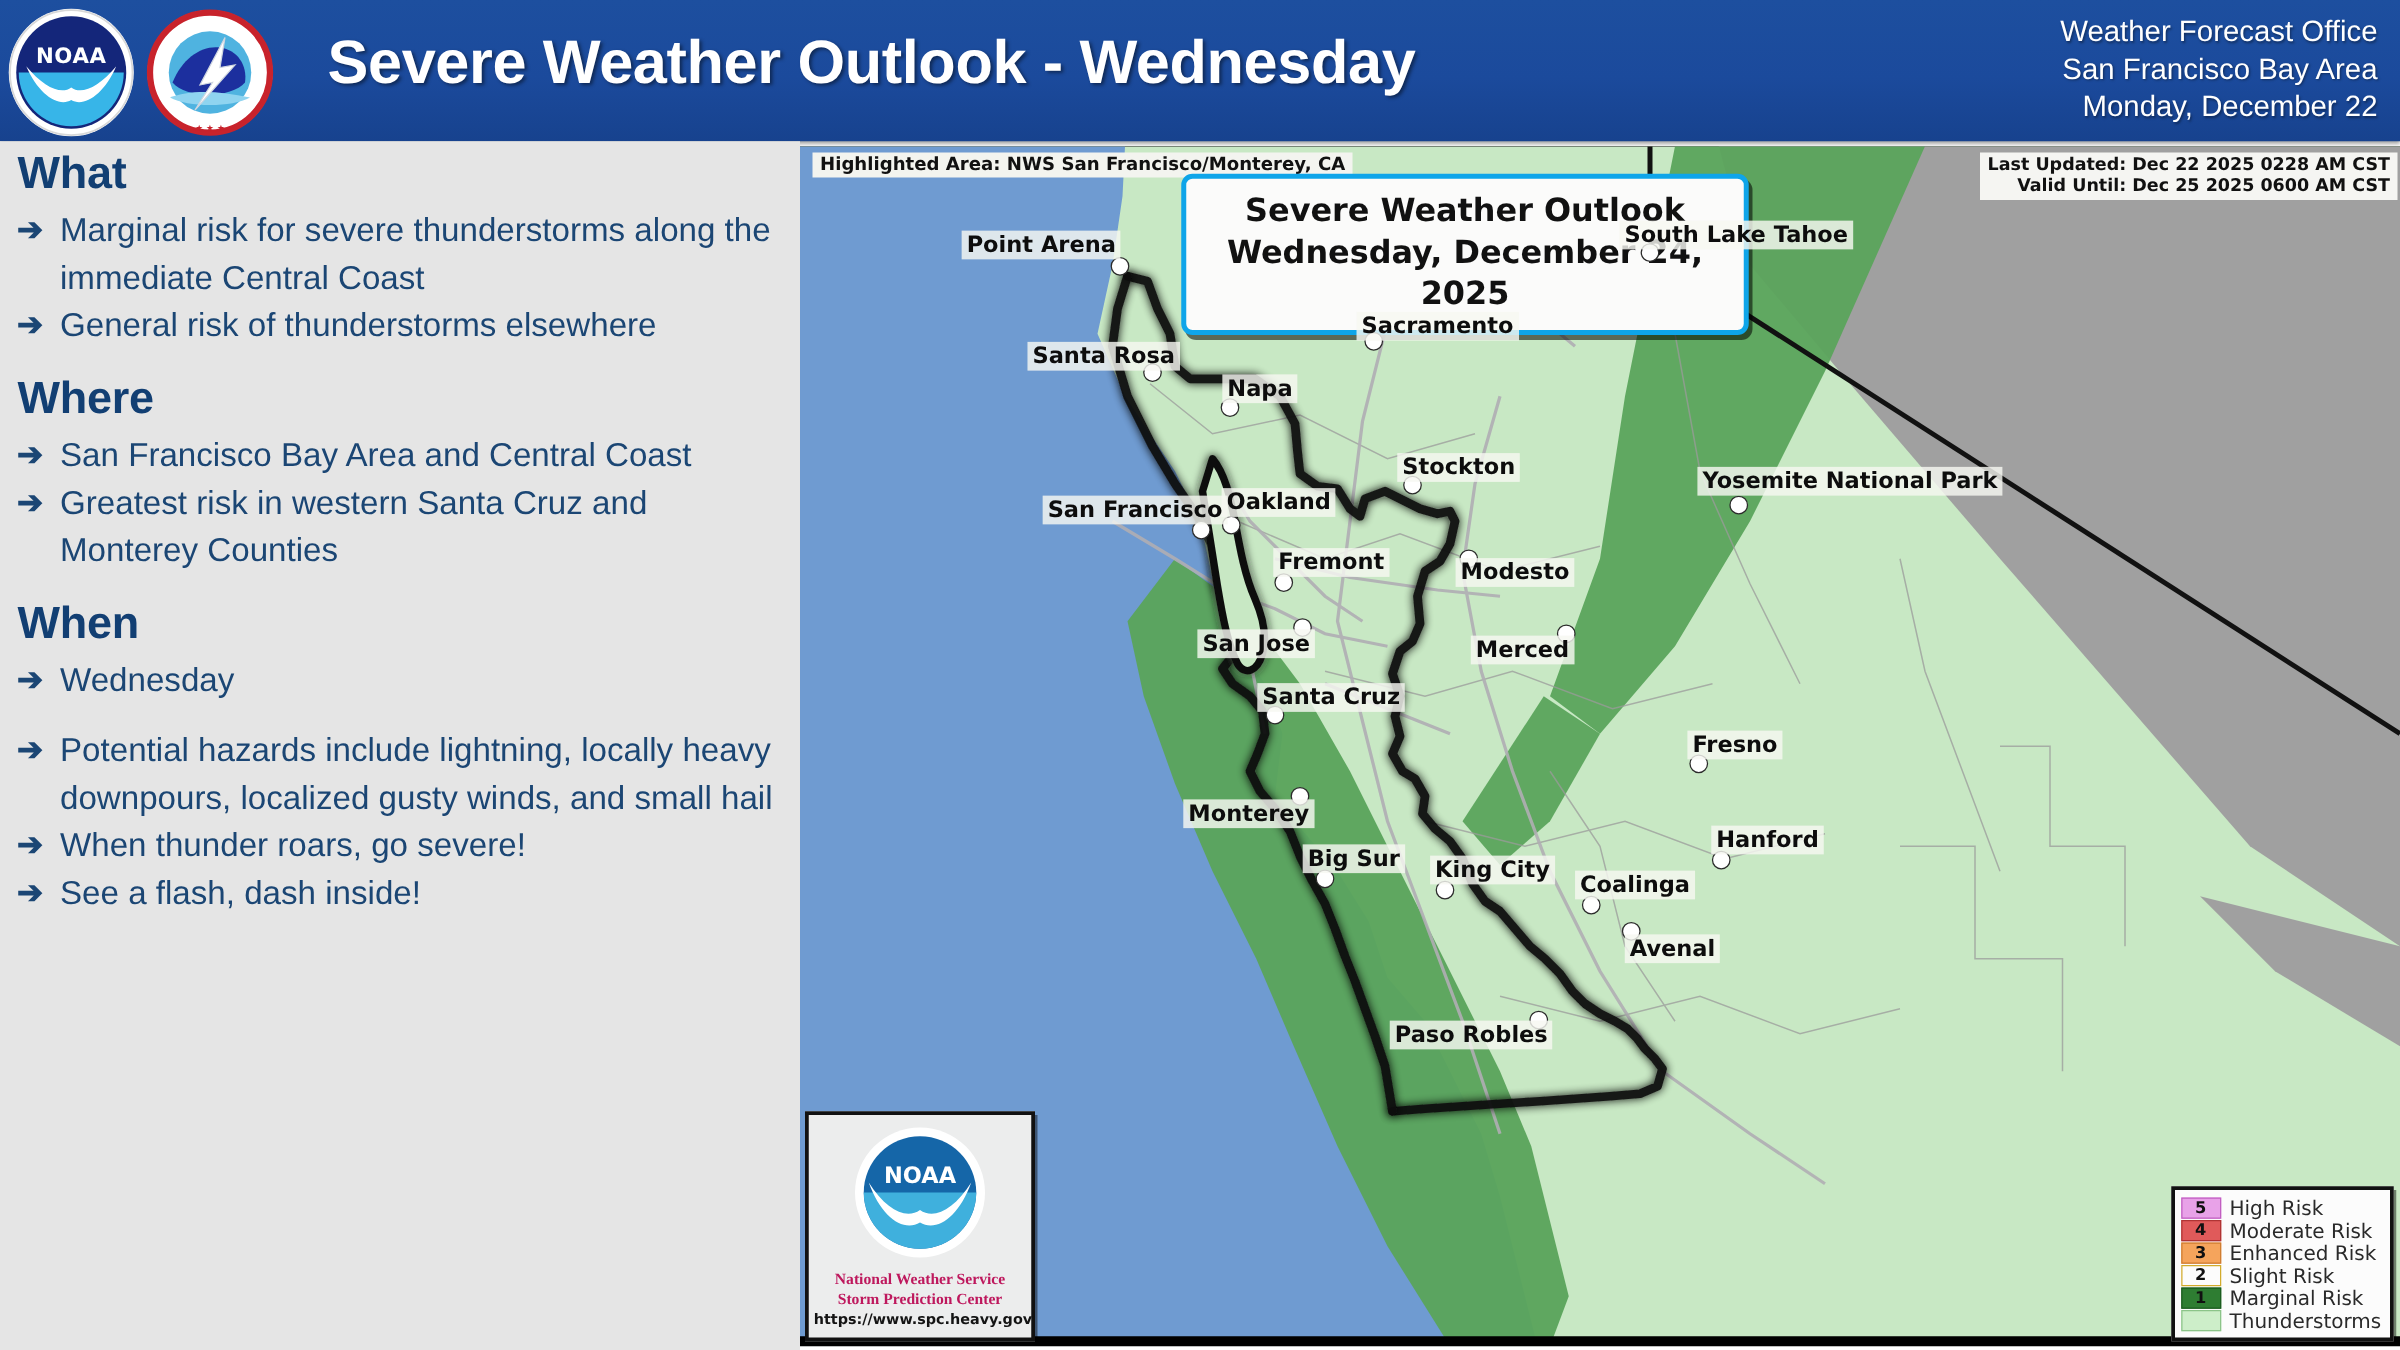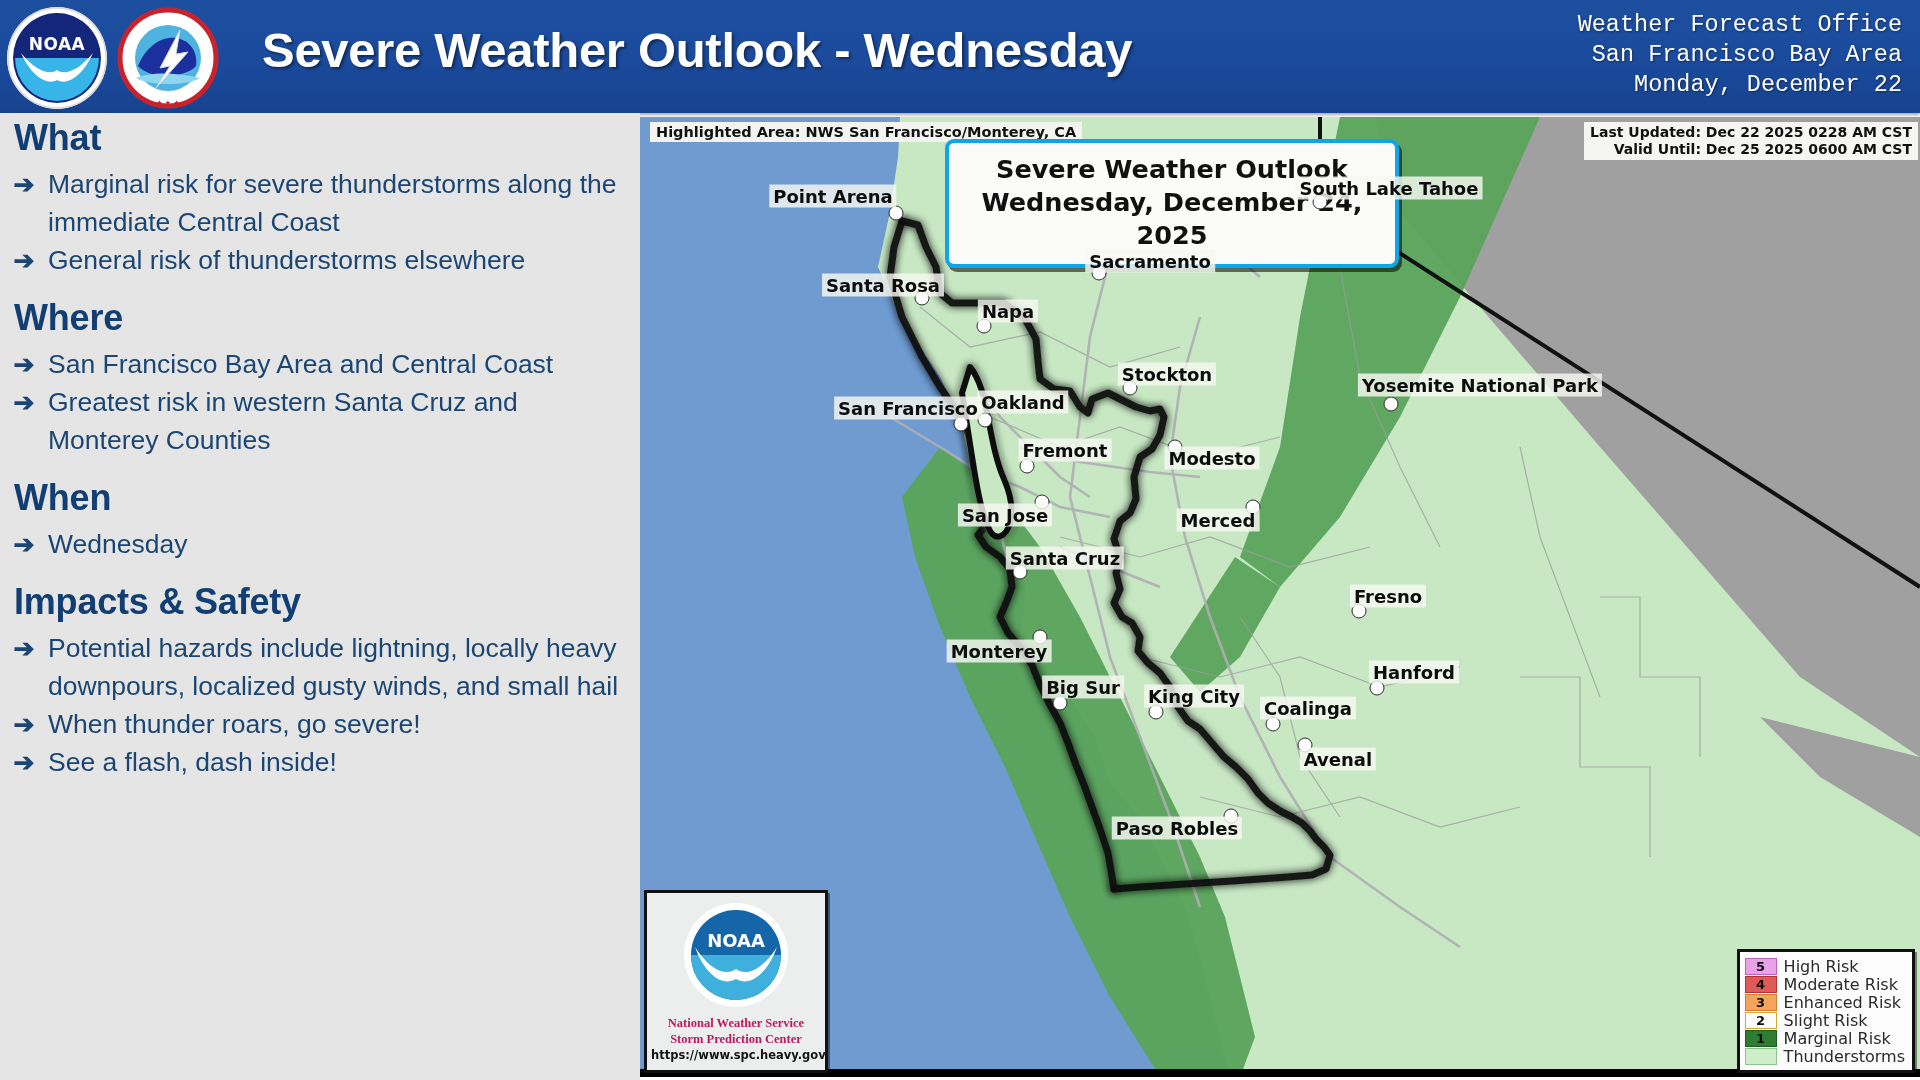--- a/index.html
+++ b/index.html
@@ -19,21 +19,20 @@
   .header-title{
     position:absolute;left:262px;top:22px;
     font-size:49px;font-weight:bold;color:#ffffff;letter-spacing:-0.3px;
     text-shadow:2px 2px 3px rgba(0,0,0,.45);
     white-space:nowrap;
   }
   .header-right{
     position:absolute;right:18px;top:10px;text-align:right;
     color:#ffffff;font-size:23.5px;line-height:30px;
     text-shadow:1px 1px 2px rgba(0,0,0,.4);
-    font-family:Liberation Mono, monospace;
   }
 
   
   .logo-noaa{position:absolute;left:5px;top:6px;width:104px;height:104px;}
   .logo-nws{position:absolute;left:116px;top:6px;width:104px;height:104px;}
 
   
   .left-panel{
     position:absolute;left:0;top:113px;width:640px;height:967px;
     background:#e5e5e5;padding:0;
@@ -208,21 +207,20 @@
         <div class="sec" style="margin-top: 18px;">
           <div class="sec-title">When</div>
           <div class="bullets" style="margin-top: 6px;">
             <div class="bullet">
               <span class="arrow">➔</span>
               <span class="btext">Wednesday</span>
             </div>
           </div>
         </div>
         <div class="sec" style="margin-top: 18px;">
-          <div class="sec-title">Impacts &amp; Safety</div>
           <div class="bullets" style="margin-top: 6px;">
             <div class="bullet">
               <span class="arrow">➔</span>
               <span class="btext">Potential hazards include lightning, locally heavy downpours, localized gusty winds, and small hail</span>
             </div>
             <div class="bullet">
               <span class="arrow">➔</span>
               <span class="btext">When thunder roars, go severe!</span>
             </div>
             <div class="bullet">

